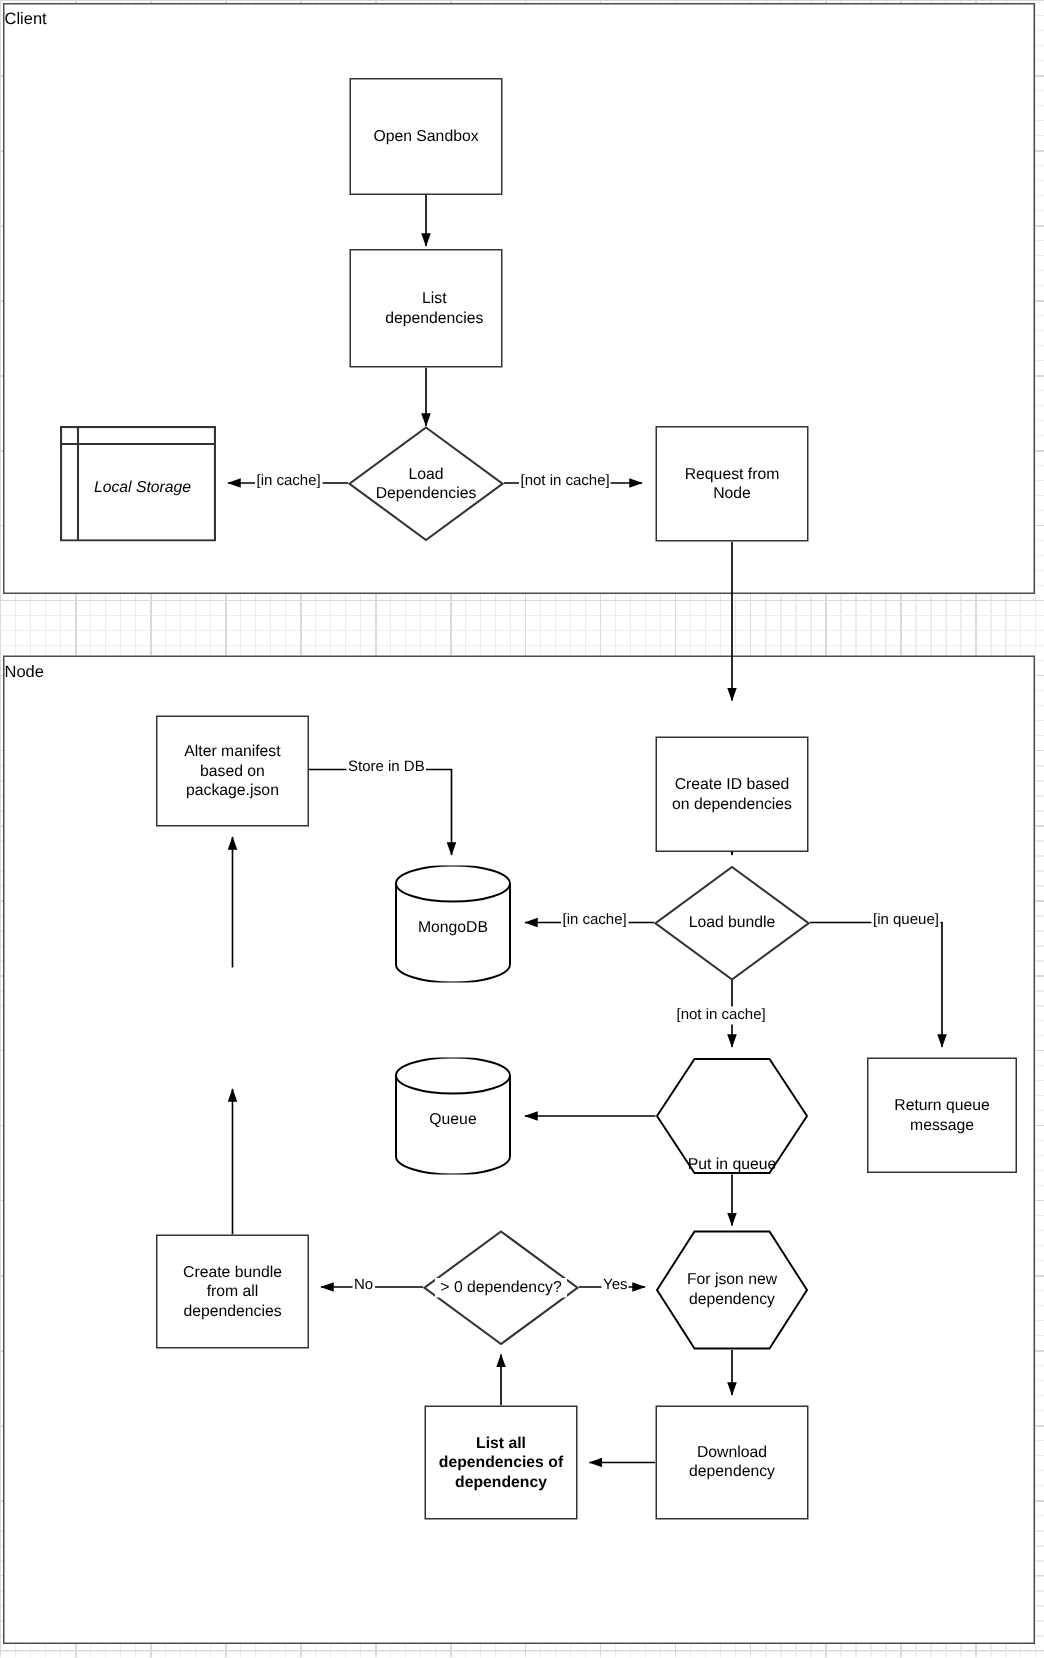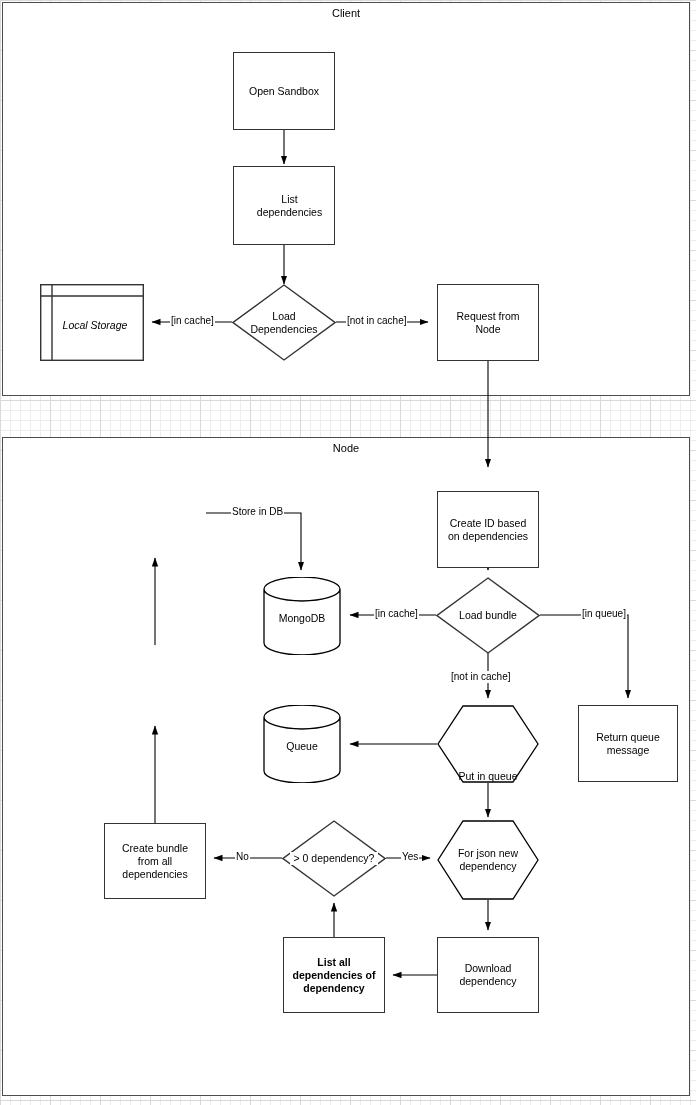--- a/index.html
+++ b/index.html
@@ -33,21 +33,20 @@
     position: absolute;
     background: #ffffff;
     border: 1.5px solid #4d4d4d;
     box-sizing: border-box;
   }
   .container-title {
     position: absolute;
     left: 0;
     right: 0;
     top: 4px;
-    text-align: center;
     font-size: 11px;
     color: #000000;
     line-height: 13px;
   }
   .node {
     position: absolute;
     box-sizing: border-box;
     display: flex;
     align-items: center;
     justify-content: center;
@@ -168,20 +167,25 @@
     </svg>
     <span class="lbl">Load
 Dependencies</span>
   </div>
 
   <div class="node rect" style="left:437px; top:284px; width:102px; height:77px;">
     <span class="lbl">Request from
 Node</span>
   </div>
 
+  <div class="node rect" style="left:104px; top:477px; width:102px; height:74px;">
+    <span class="lbl">Alter manifest
+based on
+package.json</span>
+  </div>
 
   <div class="node rect" style="left:437px; top:491px; width:102px; height:77px;">
     <span class="lbl">Create ID based
 on dependencies</span>
   </div>
 
   <div class="node" style="left:436px; top:577px; width:104px; height:77px;">
     <svg class="shape-svg" viewBox="0 0 104 77" preserveAspectRatio="none">
       <polygon points="52,1 103,38.5 52,76 1,38.5" fill="#ffffff" stroke="#333333" stroke-width="1.4"></polygon>
     </svg>

